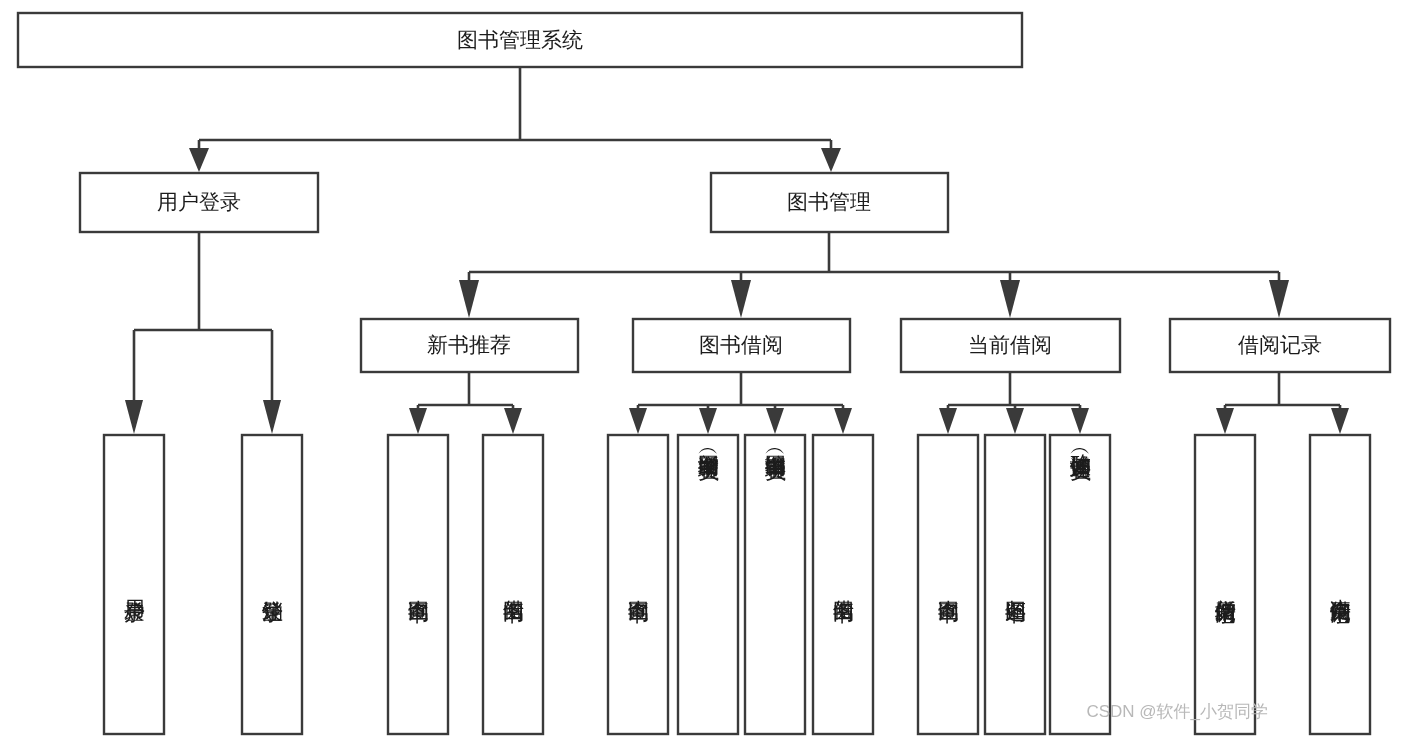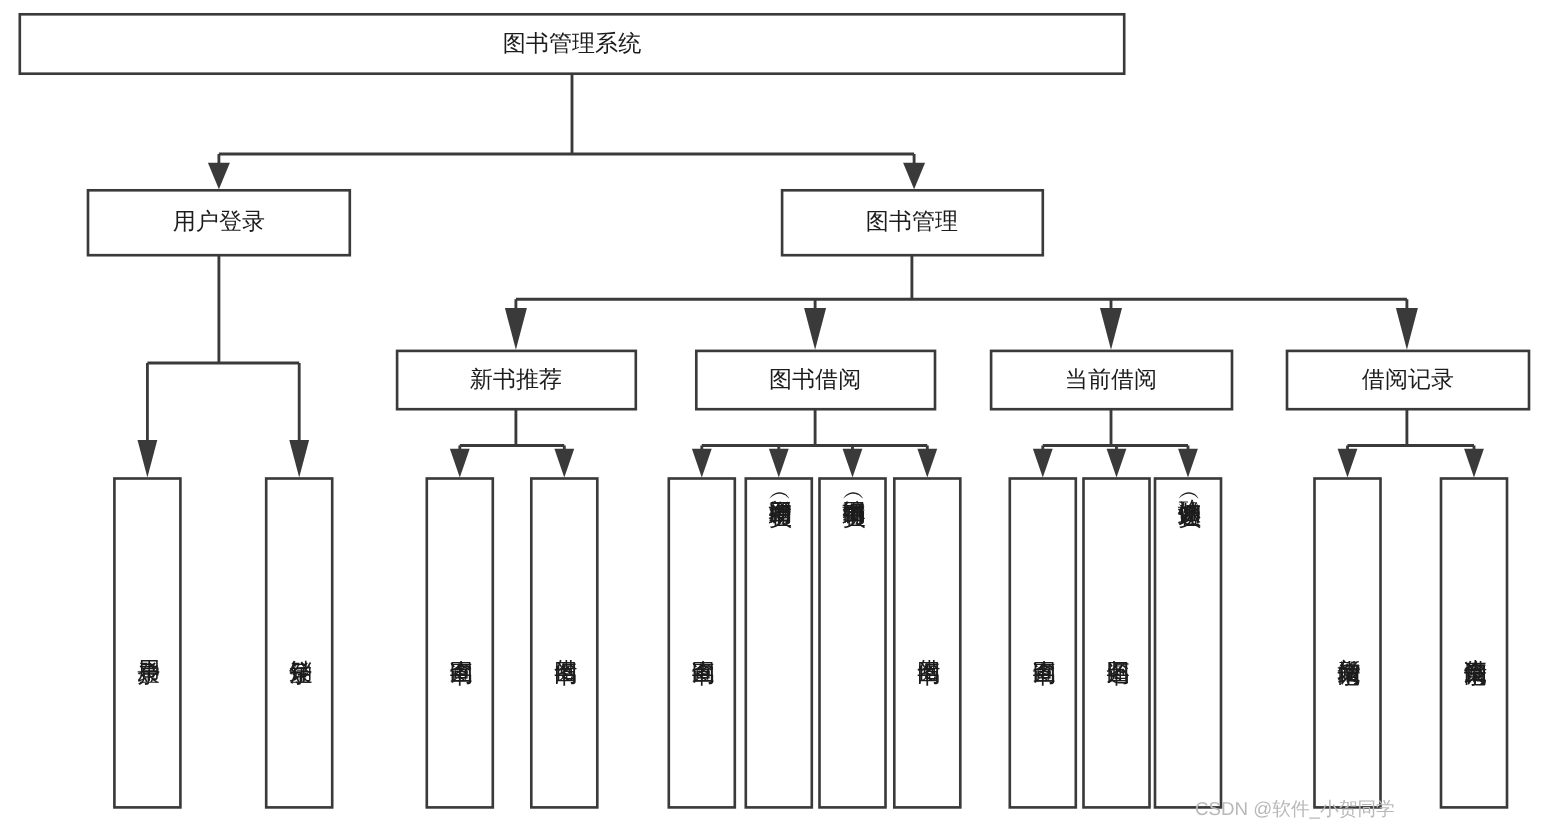--- a/index.html
+++ b/index.html
@@ -64,21 +64,21 @@
     font-size: 21px;
     line-height: 1.18;
     color: #1c1c1c;
     letter-spacing: 1px;
     white-space: nowrap;
     text-align: center;
   }
   .watermark {
     position: absolute;
     right: 8px;
-    bottom: 0;
+    bottom: 24px;
     font-family: "Liberation Sans", "DejaVu Sans", sans-serif;
     font-size: 17px;
     color: #b8b8b8;
     white-space: nowrap;
     pointer-events: none;
   }
 </style>
 </head>
 <body>
 

